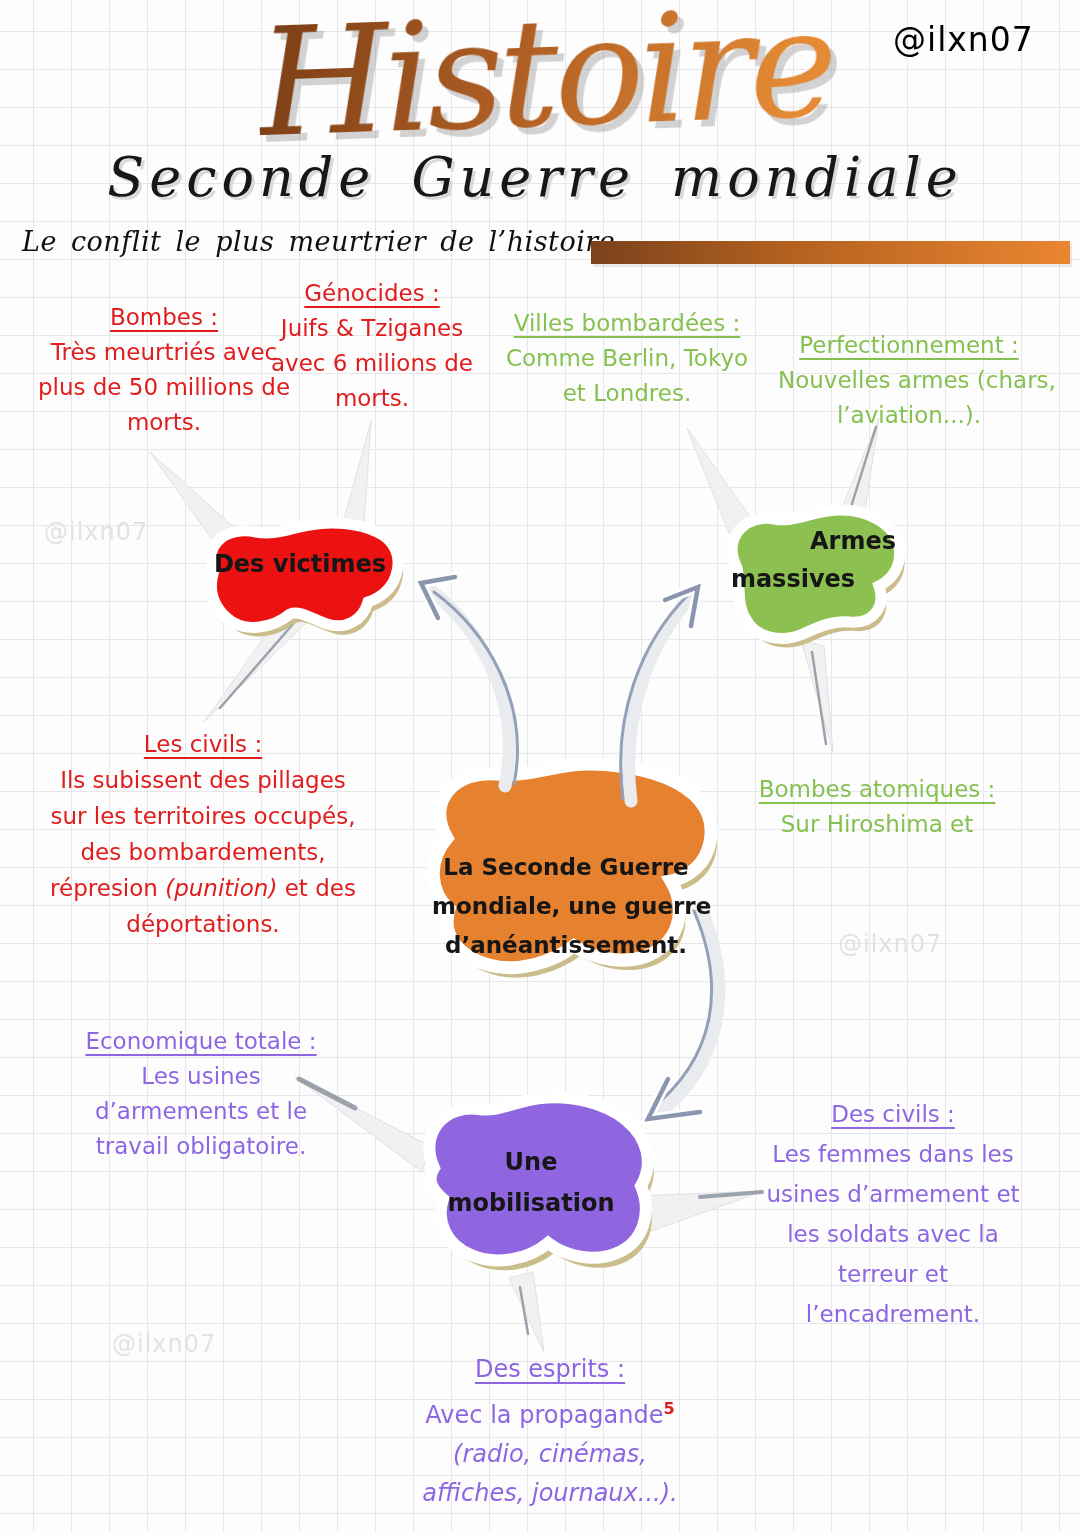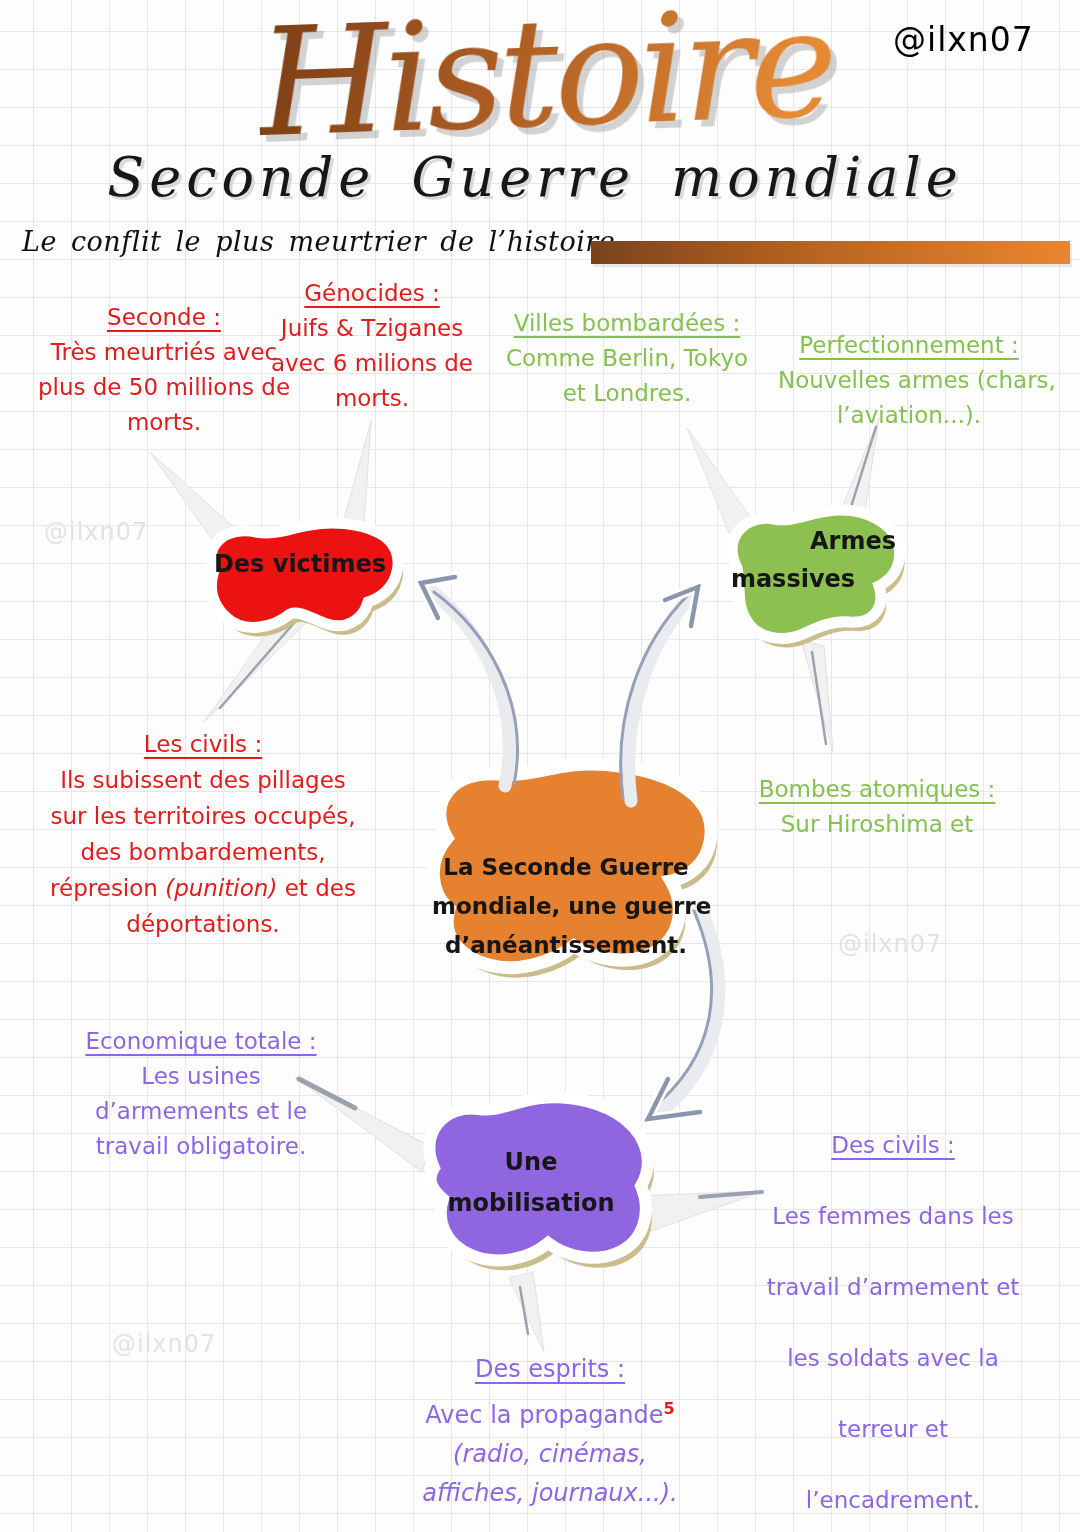--- a/index.html
+++ b/index.html
@@ -61,21 +61,21 @@
 
   #note-combats{left:33px;top:300px;width:262px;}
   #note-genocides{left:258px;top:276px;width:228px;}
   #note-villes{left:503px;top:306px;width:248px;}
   #note-perf{left:778px;top:300px;width:262px;margin-top:28px;}
   #note-civils-r{left:25px;top:726px;width:356px;}
   #note-civils-r div{line-height:36px;}
   #note-bombes{left:753px;top:760px;width:248px;margin-top:12px;}
   #note-eco{left:75px;top:1024px;width:252px;}
   #note-civils-v{left:745px;top:1094px;width:296px;}
-  #note-civils-v div{line-height:40px;margin-top:31px;}
+  #note-civils-v div{line-height:40px;}
   #note-esprits{left:400px;top:1350px;width:300px;font-size:24px;}
   #note-esprits div{line-height:39px;}
 
   
   .blob-label{position:absolute;font-weight:bold;color:#161616;text-align:center;}
   .blob-label div{white-space:nowrap;}
   #lbl-victimes{left:200px;top:550px;width:200px;font-size:24px;}
   #lbl-armes{left:723px;top:522px;width:190px;font-size:24px;line-height:38px;}
   #lbl-armes .armes-l1{transform:translateX(35px);}
   #lbl-armes .armes-l2{transform:translateX(-25px);}
@@ -153,21 +153,21 @@
   <div class="subtitle">Seconde Guerre mondiale</div>
   <div class="tagline">Le conflit le plus meurtrier de l’histoire</div>
   <div class="bar"></div>
   <div class="handle">@ilxn07</div>
 
   <div class="wm" id="wm1">@ilxn07</div>
   <div class="wm" id="wm2">@ilxn07</div>
   <div class="wm" id="wm3">@ilxn07</div>
 
   <div class="note red" id="note-combats">
-    <div class="t">Seconde :</div>
+    <div class="t">Bombes :</div>
     <div>Très meurtriés avec</div>
     <div>plus de 50 millions de</div>
     <div>morts.</div>
   </div>
 
   <div class="note red" id="note-genocides">
     <div class="t">Génocides :</div>
     <div>Juifs &amp; Tziganes</div>
     <div>avec 6 milions de</div>
     <div>morts.</div>
@@ -202,21 +202,21 @@
   <div class="note purple" id="note-eco">
     <div class="t">Economique totale :</div>
     <div>Les usines</div>
     <div>d’armements et le</div>
     <div>travail obligatoire.</div>
   </div>
 
   <div class="note purple" id="note-civils-v">
     <div class="t">Des civils :</div>
     <div>Les femmes dans les</div>
-    <div>travail d’armement et</div>
+    <div>usines d’armement et</div>
     <div>les soldats avec la</div>
     <div>terreur et</div>
     <div>l’encadrement.</div>
   </div>
 
   <div class="note purple" id="note-esprits">
     <div class="t">Des esprits :</div>
     <div><span>Avec la propagande</span><sup class="red5">5</sup></div>
     <div class="it">(radio, cinémas,</div>
     <div class="it">affiches, journaux...).</div>

